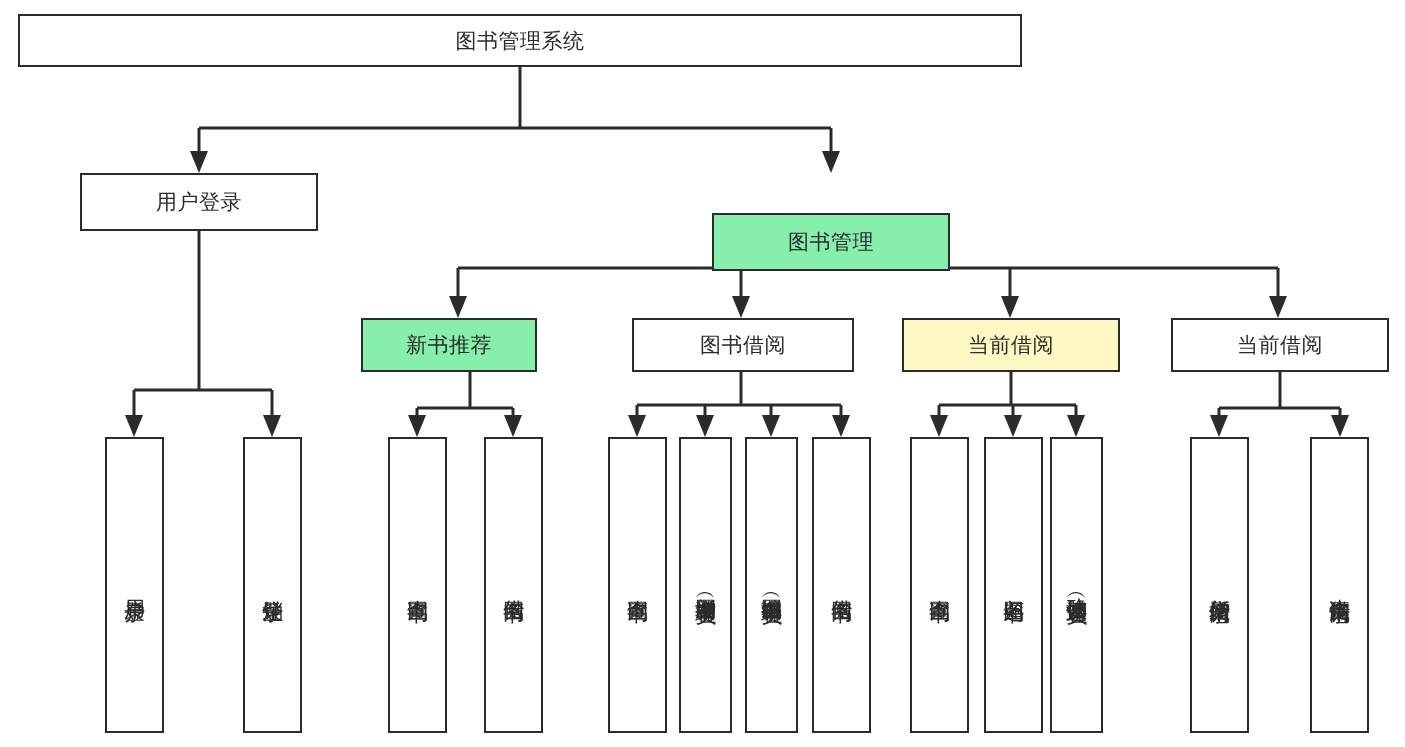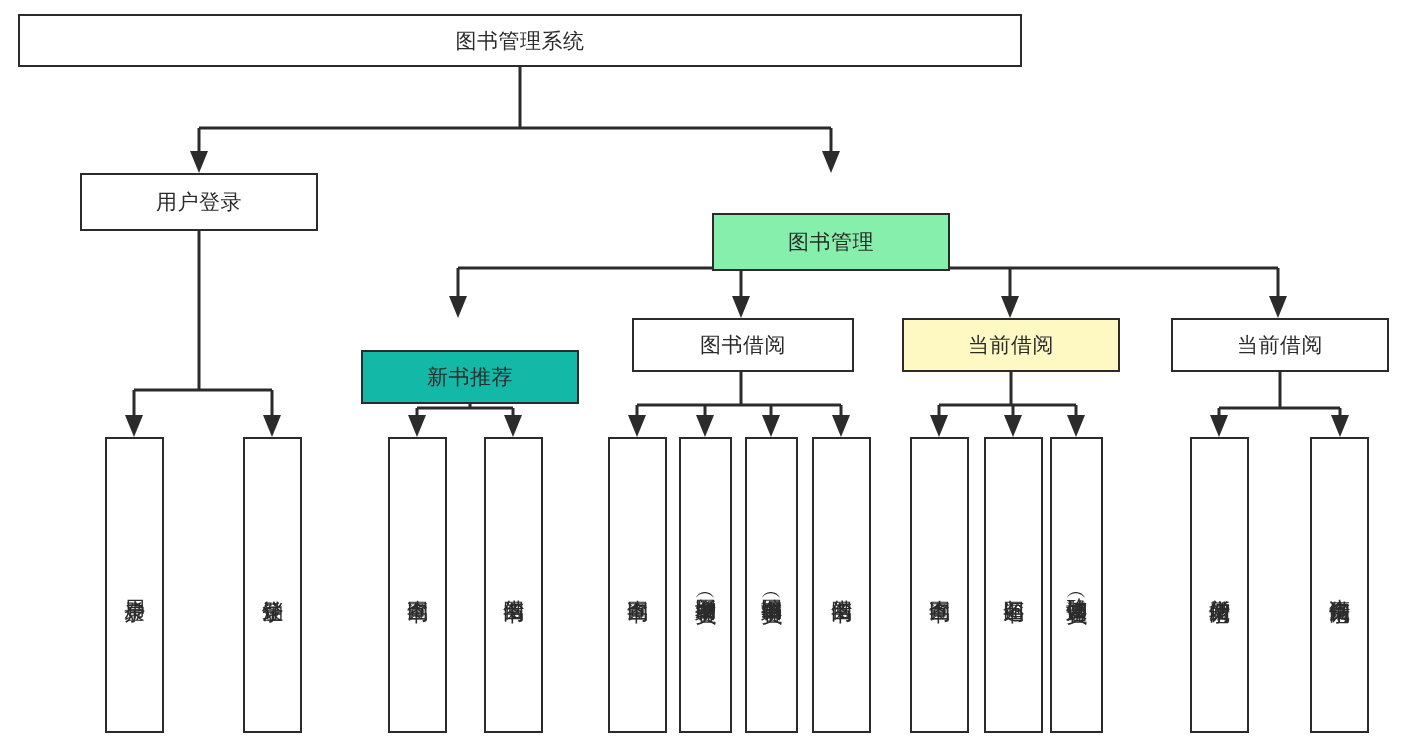--- a/index.html
+++ b/index.html
@@ -120,21 +120,21 @@
   <div id="node-layer">
       <div class="node-box" style="left: 18px; top: 14px; width: 1004px; height: 53px; border-color: rgb(43, 43, 43); background: rgb(255, 255, 255);">
         <div class="node-label-h" style="color: rgb(43, 43, 43);">图书管理系统</div>
       </div>
       <div class="node-box" style="left: 80px; top: 173px; width: 238px; height: 58px; border-color: rgb(43, 43, 43); background: rgb(255, 255, 255);">
         <div class="node-label-h" style="color: rgb(43, 43, 43);">用户登录</div>
       </div>
       <div class="node-box" style="left: 712px; top: 173px; width: 238px; height: 58px; border-color: rgb(43, 43, 43); background: #86efac; margin-top: 40px;">
         <div class="node-label-h" style="color: rgb(43, 43, 43);">图书管理</div>
       </div>
-      <div class="node-box" style="left: 361px; top: 318px; width: 218px; height: 54px; border-color: rgb(43, 43, 43); background: #14b8a6; margin-top: 32px;">
+      <div class="node-box" style="left: 361px; top: 318px; width: 176px; height: 54px; border-color: rgb(43, 43, 43); background: #86efac;">
         <div class="node-label-h" style="color: rgb(43, 43, 43);">新书推荐</div>
       </div>
       <div class="node-box" style="left: 632px; top: 318px; width: 222px; height: 54px; border-color: rgb(43, 43, 43); background: rgb(255, 255, 255);">
         <div class="node-label-h" style="color: rgb(43, 43, 43);">图书借阅</div>
       </div>
       <div class="node-box" style="left: 902px; top: 318px; width: 218px; height: 54px; border-color: rgb(43, 43, 43); background: #fef9c3;">
         <div class="node-label-h" style="color: rgb(43, 43, 43);">当前借阅</div>
       </div>
       <div class="node-box" style="left: 1171px; top: 318px; width: 218px; height: 54px; border-color: rgb(43, 43, 43); background: rgb(255, 255, 255);">
         <div class="node-label-h" style="color: rgb(43, 43, 43);">当前借阅</div>

